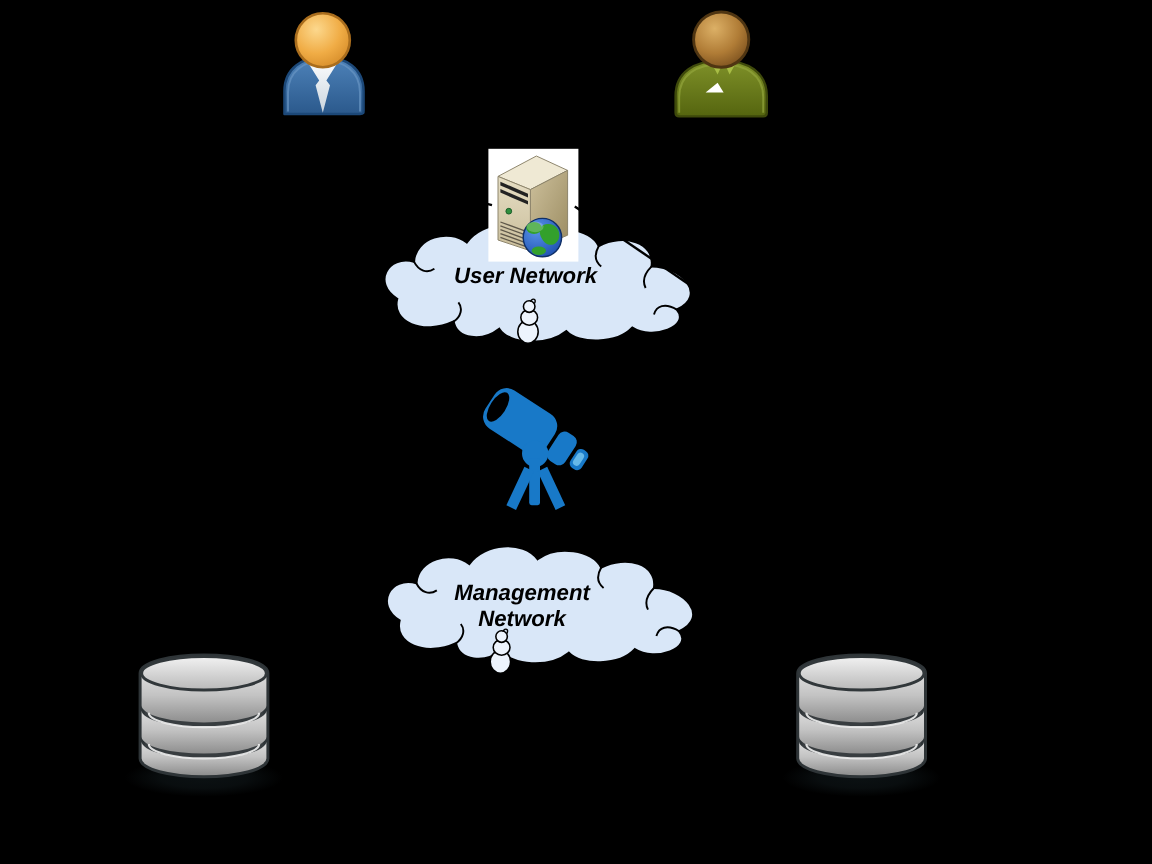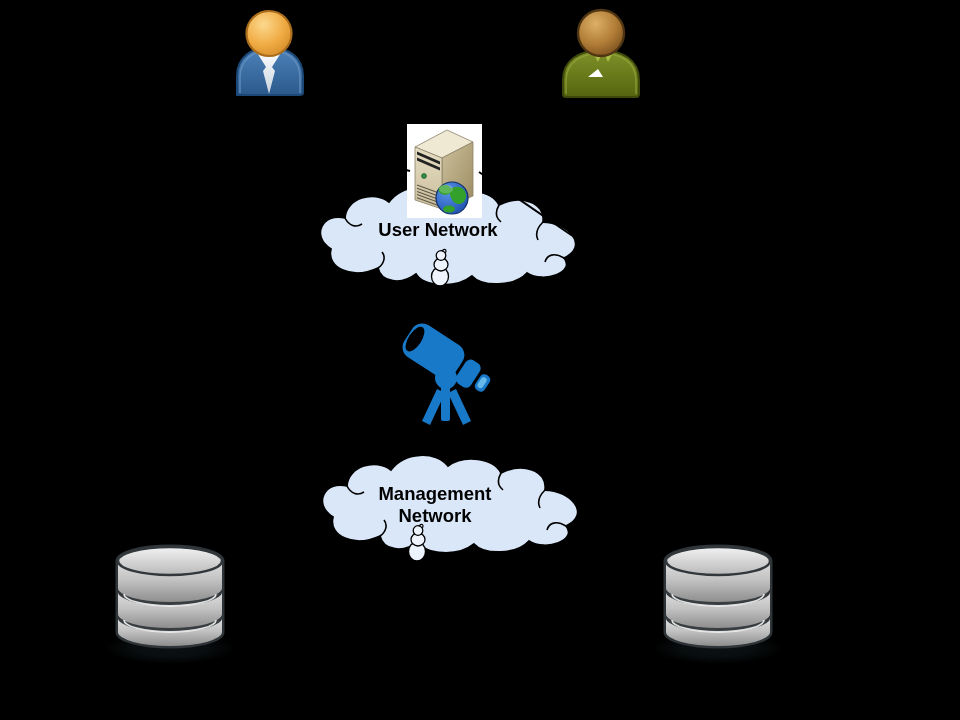--- a/index.html
+++ b/index.html
@@ -1,16 +1,16 @@
 <!DOCTYPE html>
 <html><head>
 <meta charset="utf-8">
 <style>
   html,body{margin:0;padding:0;width:960px;height:720px;background:#000;overflow:hidden;}
-  #stage{position:relative;width:960px;height:720px;background:#bef264;}
+  #stage{position:relative;width:960px;height:720px;background:#bef264;font-style:italic;}
   svg{position:absolute;left:0;top:0;}
   .cloud-label{font-family:"Liberation Sans",sans-serif;font-weight:bold;font-size:18.5px;fill:#000;text-anchor:middle;}
 </style>
 </head>
 <body>
 
 <div id="stage">
 <svg width="960" height="720" viewBox="0 0 960 720">
   <defs>
 

